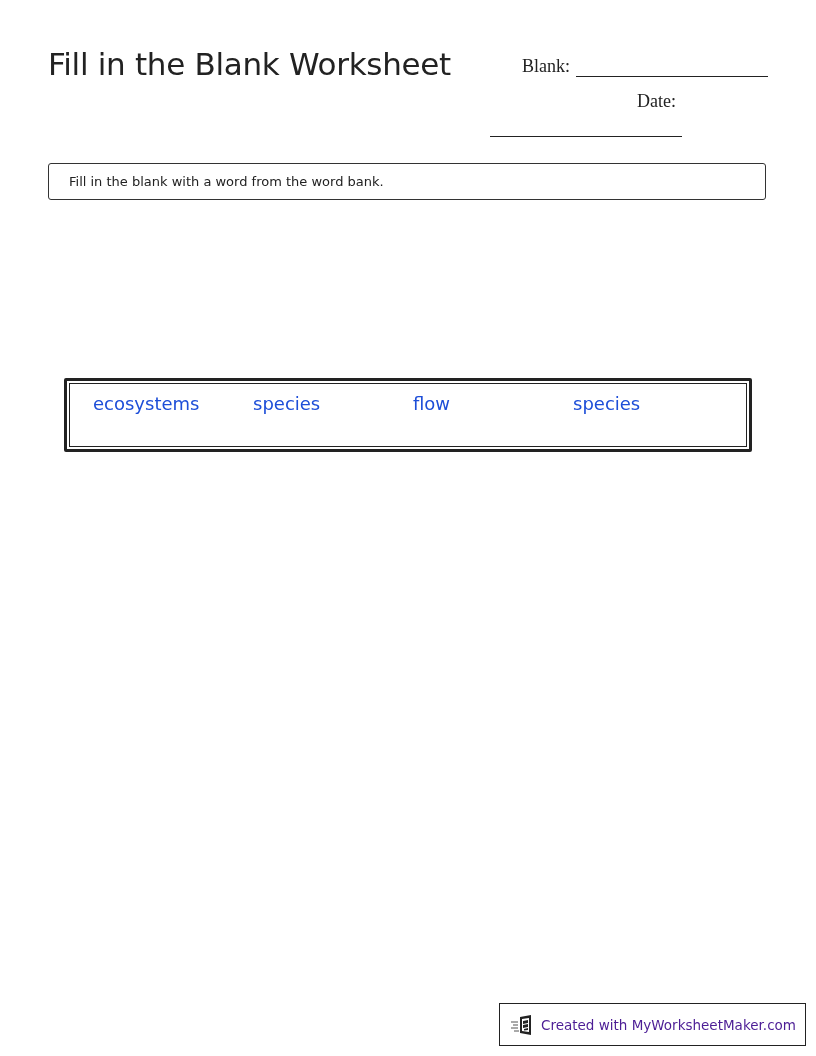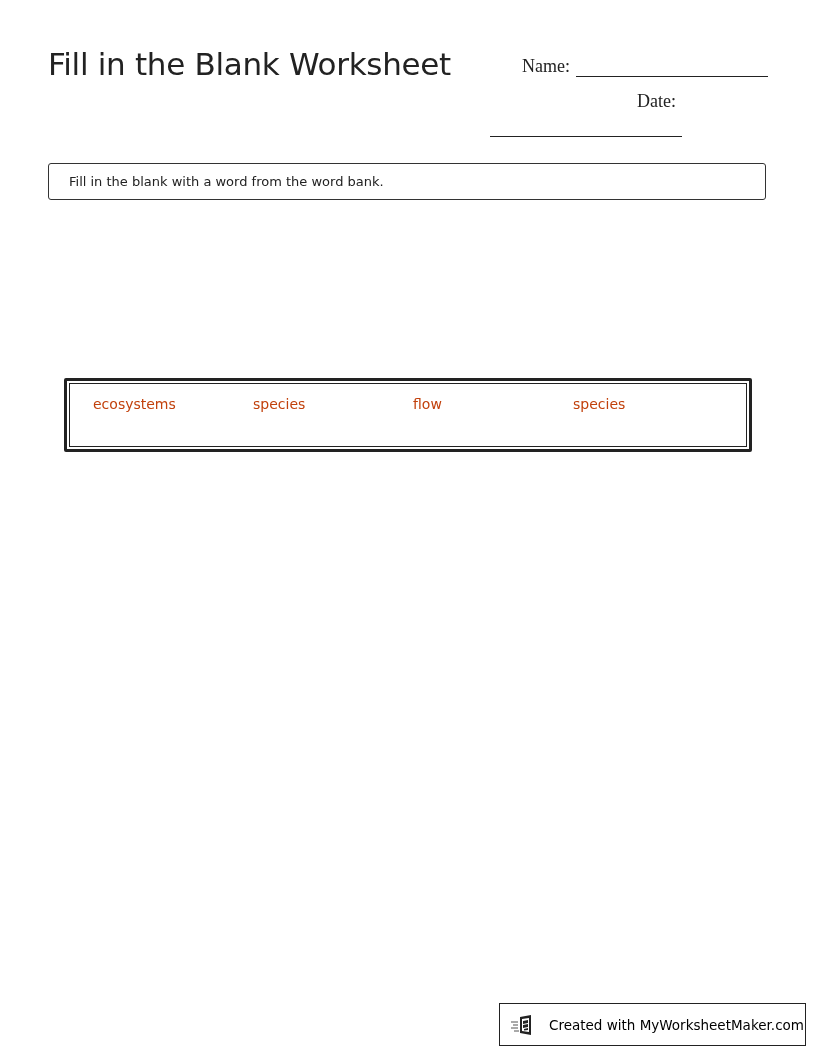--- a/index.html
+++ b/index.html
@@ -82,56 +82,55 @@
     }
     .wordbank-grid {
       position: absolute;
       left: 23px;
       top: 10px;
       display: grid;
       grid-template-columns: 160px 160px 160px 160px;
       grid-auto-rows: 30px;
     }
     .word {
-      font-size: 14px;
-      color: #c2410c;
+      font-size: 18px;
+      color: #1d4ed8;
       line-height: 20px;
     }
     .footer-badge {
       position: absolute;
       left: 499px;
       top: 1003px;
       width: 307px;
       height: 43px;
       box-sizing: border-box;
       border: 1px solid #222222;
       display: flex;
       align-items: center;
       padding-left: 10px;
       font-size: 13.5px;
-      color: #000000;
+      color: #4c1d95;
       white-space: nowrap;
-      gap: 8px;
     }
     .footer-icon {
       width: 26px;
       height: 22px;
       margin-right: 5px;
       display: inline-block;
     }
   </style>
 </head>
 <body>
 
 <div>
 
   <h1 class="title" style="margin:0;">Fill in the Blank Worksheet</h1>
 
   <div class="field-row name">
-    <span class="field-label">Name:</span>
+    <span class="field-label">Blank:</span>
     <span class="field-line"></span>
   </div>
 
   <div class="field-row date">
     <span class="field-label">Date:</span>
     <span class="field-line"></span>
   </div>
 
   <div class="instructions">
     <span>Fill in the blank with a word from the word bank.</span>

